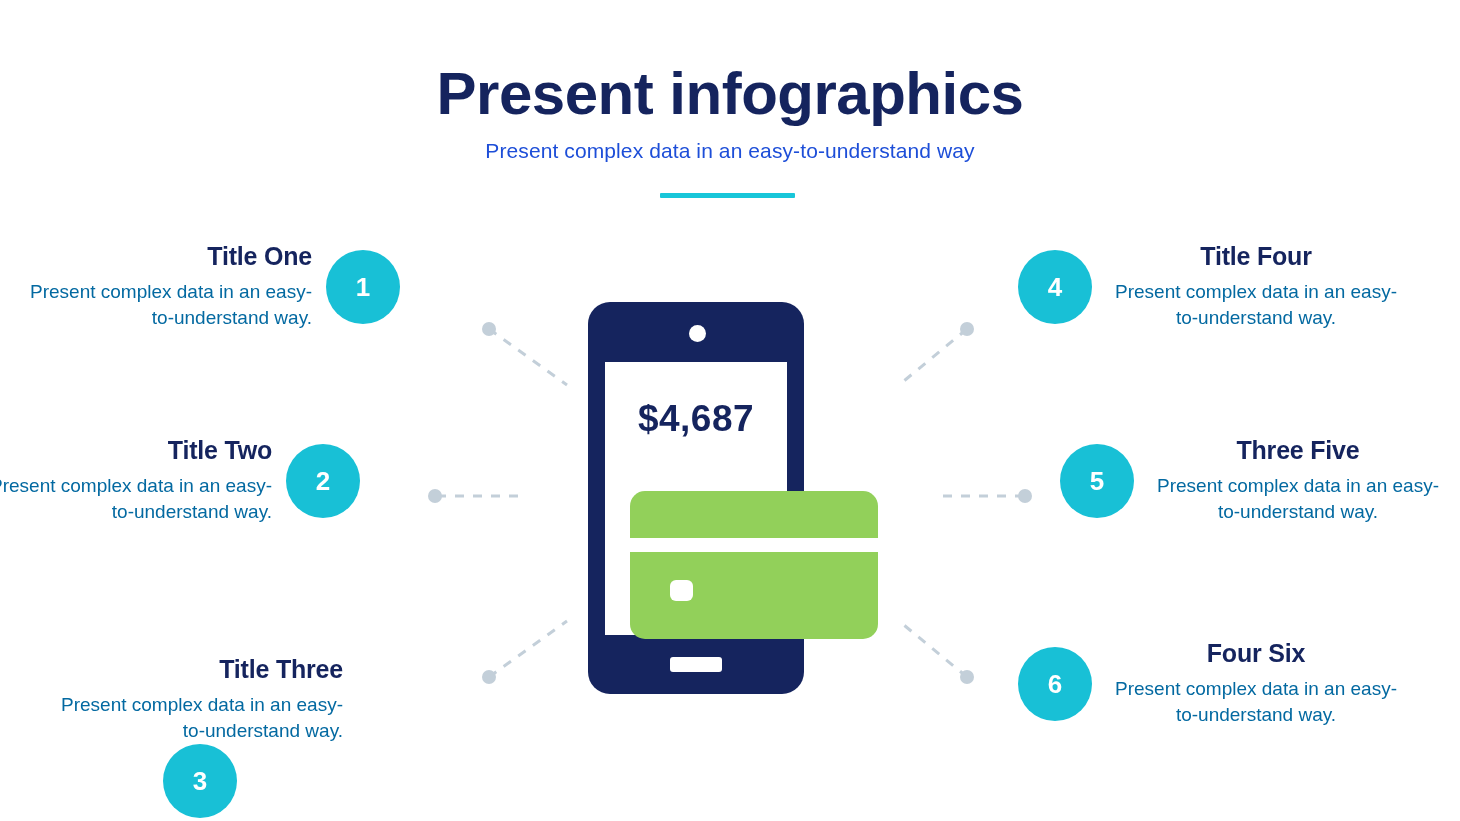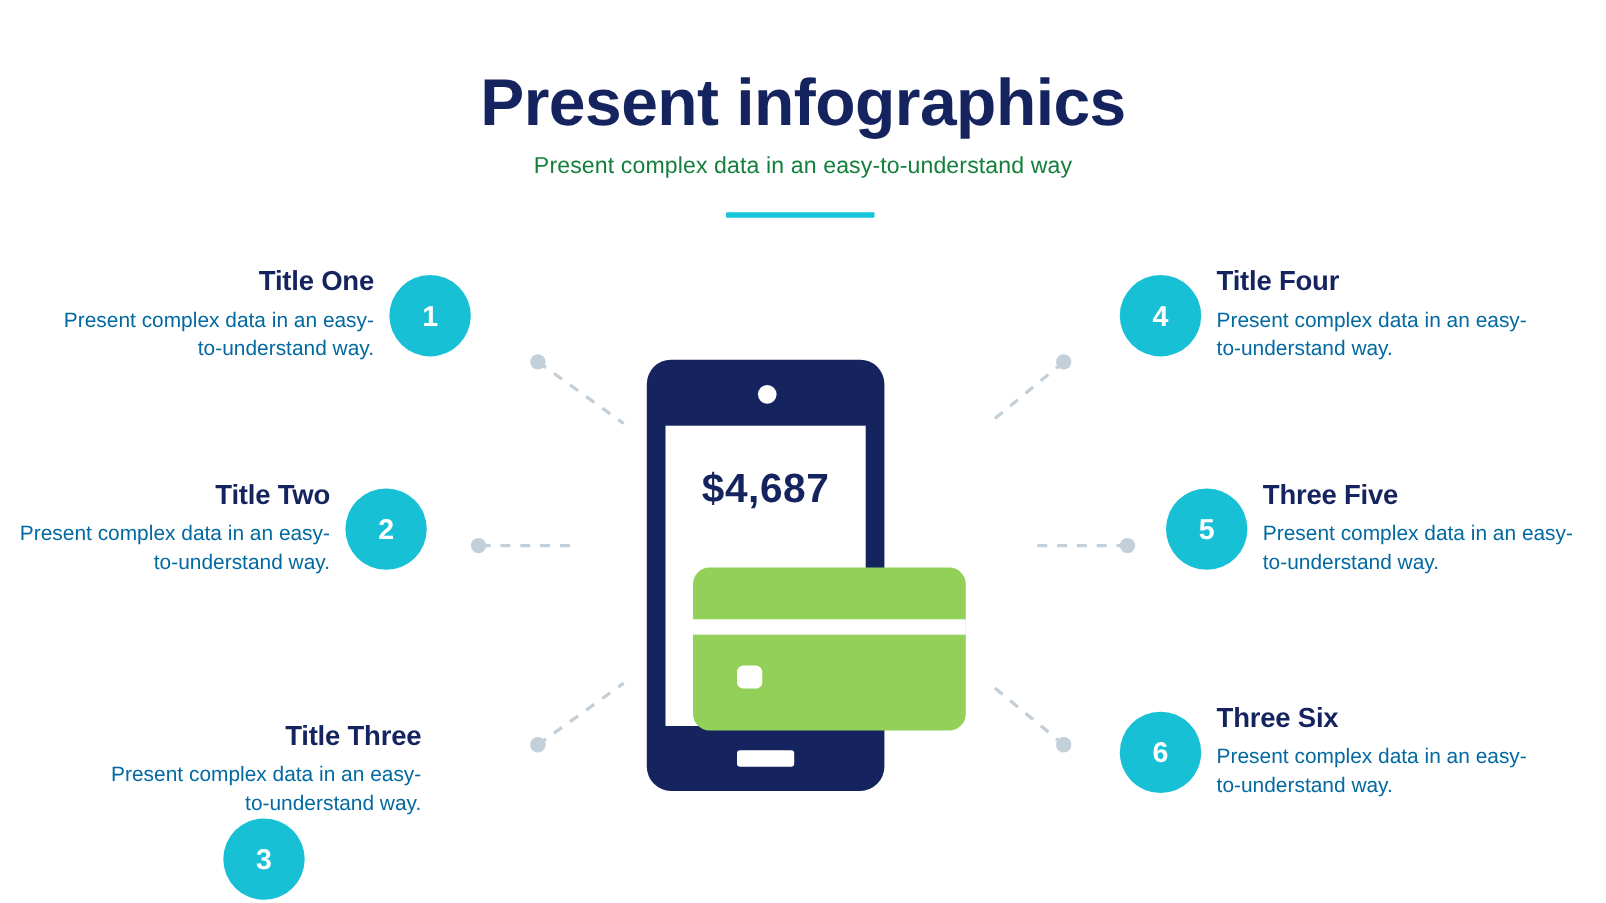--- a/index.html
+++ b/index.html
@@ -32,21 +32,21 @@
     font-size: 60px;
     font-weight: bold;
     color: #15245e;
     letter-spacing: -0.5px;
     line-height: 1.05;
     margin: 0;
   }
   .slide-subtitle {
     margin: 14px 0 0 0;
     font-size: 21px;
-    color: #15803d;
+    color: #1d4ed8;
     font-weight: normal;
     letter-spacing: 0.1px;
   }
   .title-rule {
     position: absolute;
     left: 660px;
     top: 193px;
     width: 135px;
     height: 5px;
     background: #18c6d9;
@@ -55,31 +55,31 @@
 
   
   .item {
     position: absolute;
     display: flex;
     align-items: center;
     width: 400px;
   }
   .item.left {
     flex-direction: row;
-    padding-left: 40px;
+    justify-content: flex-end;
   }
   .item.right {
     flex-direction: row;
     justify-content: flex-start;
   }
   .item-text {
     width: 300px;
   }
   .item.left .item-text { text-align: right; padding-right: 14px; }
-  .item.right .item-text { text-align: left; padding-left: 14px; }
+  .item.right .item-text { text-align: center; padding-left: 14px; }
 
   .item-title {
     font-size: 25px;
     font-weight: bold;
     color: #15245e;
     line-height: 1.1;
     margin: 0 0 8px 0;
     letter-spacing: -0.2px;
   }
   .item-desc {
@@ -123,21 +123,20 @@
     pointer-events: none;
   }
 
   
   .illustration {
     position: absolute;
     left: 588px;
     top: 302px;
     width: 290px;
     height: 392px;
-    margin-top: 25px;
   }
   .phone-body {
     position: absolute;
     left: 0;
     top: 0;
     width: 216px;
     height: 392px;
     background: #15245e;
     border-radius: 22px;
   }
@@ -282,18 +281,18 @@
     <div class="num-circle">5</div>
     <div class="item-text">
       <div class="item-title">Three Five</div>
       <div class="item-desc">Present complex data in an easy-to-understand way.</div>
     </div>
   </div>
 
   <div class="item right" id="item-6">
     <div class="num-circle">6</div>
     <div class="item-text">
-      <div class="item-title">Three Six</div>
+      <div class="item-title">Four Six</div>
       <div class="item-desc">Present complex data in an easy-to-understand way.</div>
     </div>
   </div>
 
 </div>
 
 </body></html>

